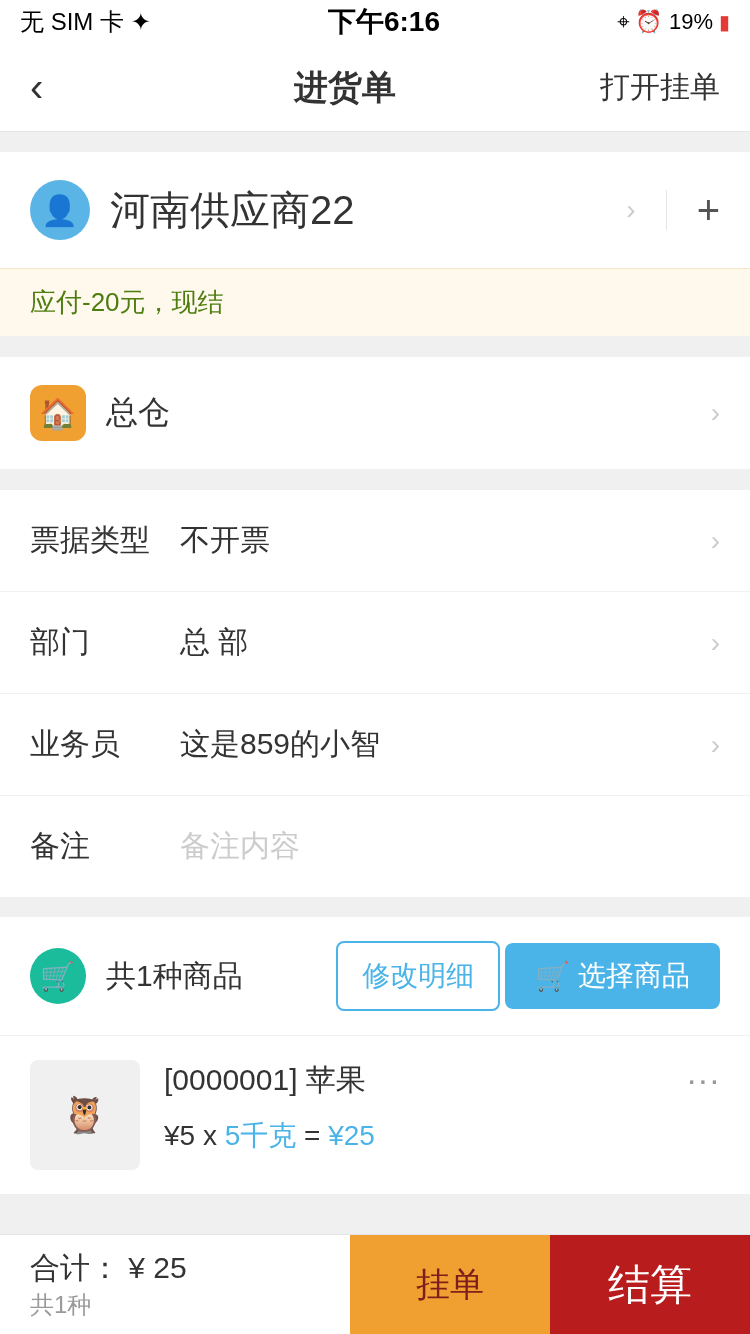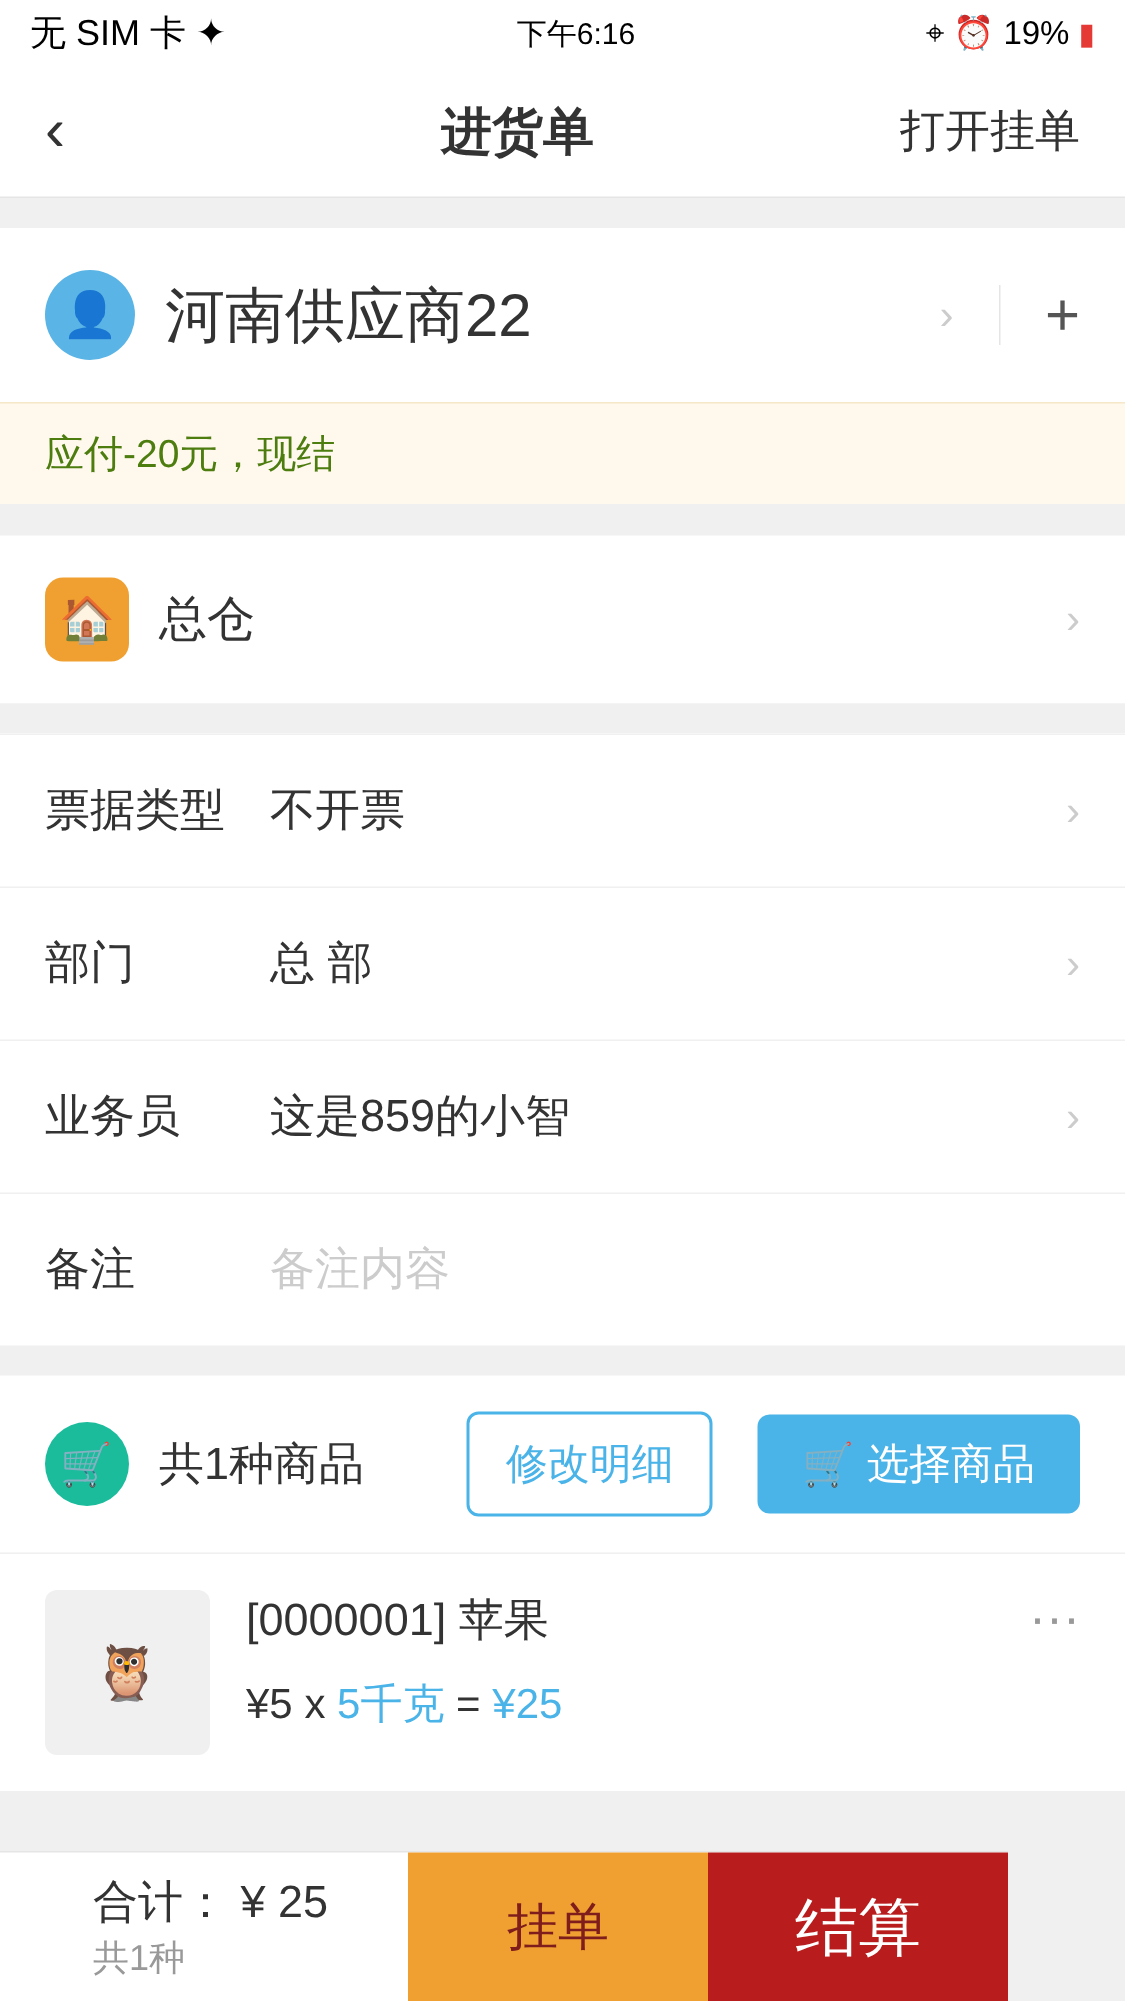--- a/index.html
+++ b/index.html
@@ -19,21 +19,21 @@
       height: 44px;
       background: #fff;
       display: flex;
       align-items: center;
       justify-content: space-between;
       padding: 0 20px;
       font-size: 24px;
       color: #000;
     }
     .status-left { display: flex; align-items: center; gap: 8px; }
-    .status-center { font-size: 20px; font-weight: 400; }
+    .status-center { font-size: 28px; font-weight: 700; }
     .status-right { display: flex; align-items: center; gap: 6px; font-size: 22px; }
 
     
     .nav-bar {
       width: 750px;
       height: 88px;
       background: #fff;
       display: flex;
       align-items: center;
       justify-content: space-between;
@@ -214,21 +214,21 @@
       color: #333;
     }
     .btn-outline {
       border: 2px solid #4ab3e8;
       color: #4ab3e8;
       background: #fff;
       border-radius: 8px;
       padding: 14px 24px;
       font-size: 28px;
       cursor: pointer;
-      margin-right: 30px;
+      margin-right: 5px;
     }
     .btn-blue {
       background: #4ab3e8;
       color: #fff;
       border: none;
       border-radius: 8px;
       padding: 14px 30px;
       font-size: 28px;
       cursor: pointer;
       display: flex;
@@ -275,27 +275,26 @@
       font-size: 34px;
       cursor: pointer;
       padding-left: 16px;
     }
 
     
     .bottom-bar {
       position: fixed;
       bottom: 0;
       left: 0;
-      width: 672px;
+      width: 750px;
       height: 100px;
       display: flex;
       align-items: center;
       background: #fff;
       border-top: 1px solid #e5e5e5;
-      padding-left: 32px;
     }
     .bottom-total {
       flex: 1;
       padding: 0 30px;
     }
     .bottom-total-main {
       font-size: 30px;
       color: #333;
     }
     .bottom-total-sub {

